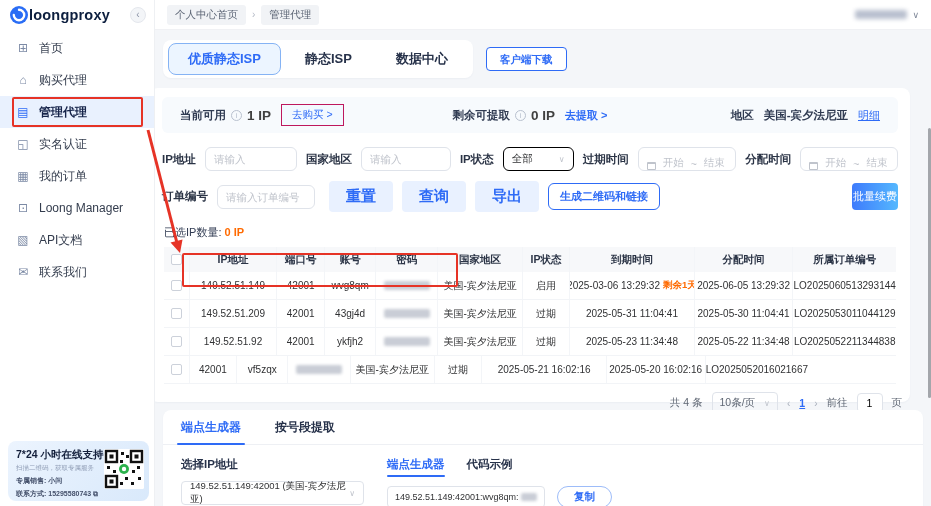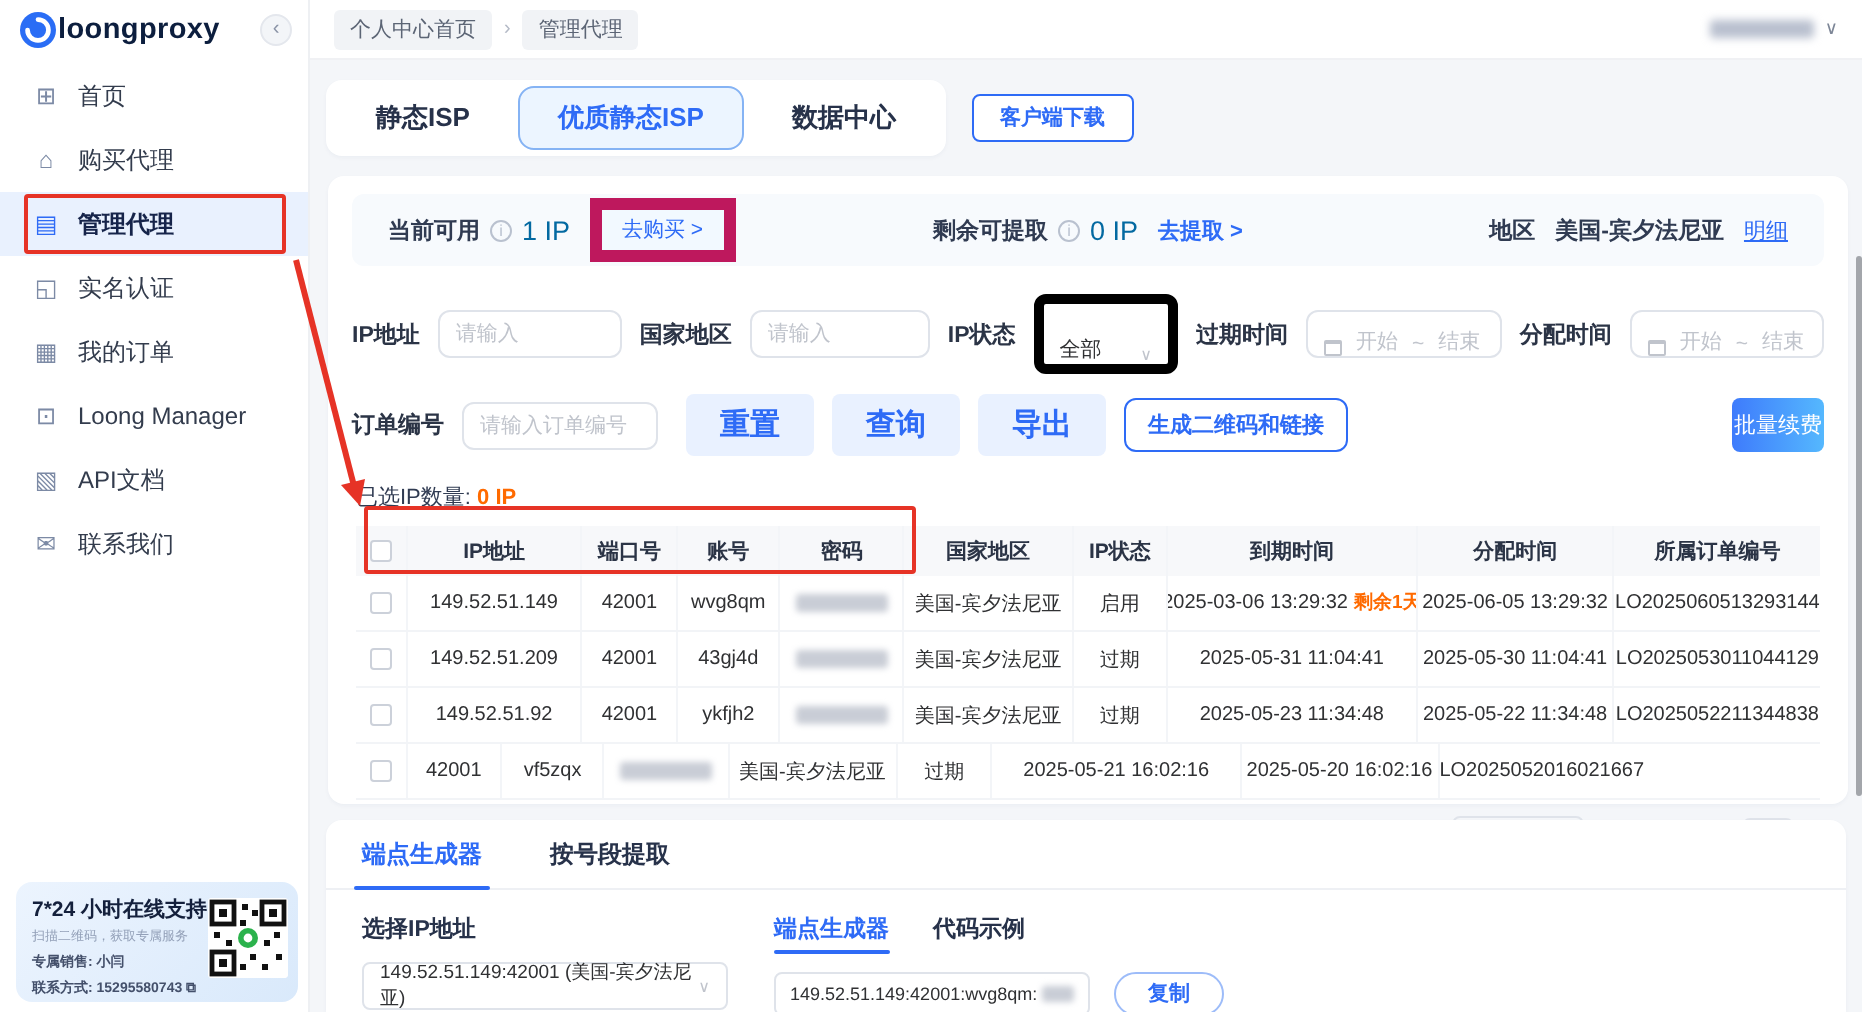--- a/index.html
+++ b/index.html
@@ -33,36 +33,36 @@
   .user-blur{width:52px;height:9px;border-radius:2px;background:#b9c0cf;filter:blur(2px)}
   .user-caret{color:#7d8697;font-size:9px}
 
   
   .tabs-card{position:absolute;left:163px;top:40px;height:38px;background:#fff;border-radius:8px;display:flex;align-items:center;padding:0 5px;gap:4px;box-shadow:0 1px 2px rgba(17,42,90,.04)}
   .tab{font-size:13px;font-weight:bold;color:#27324a;padding:6px 19px;border-radius:8px;border:1px solid transparent;cursor:pointer;white-space:nowrap}
   .tab.active{color:#2e6bf6;background:#ecf5ff;border-color:#85b3f4}
   .client-dl{position:absolute;left:486px;top:47px;height:24px;padding:0 13px;background:#fff;border:1px solid #2e6bf6;border-radius:4px;color:#2e6bf6;font-size:10.5px;line-height:22px;font-weight:bold;cursor:pointer}
 
   
-  .main-card{position:absolute;left:164px;top:88px;width:760px;height:314px;background:#fff;border-radius:8px;box-shadow:0 1px 2px rgba(17,42,90,.04)}
+  .main-card{position:absolute;left:150px;top:88px;width:760px;height:314px;background:#fff;border-radius:8px;box-shadow:0 1px 2px rgba(17,42,90,.04)}
   .summary-bar{margin:9px 12px 0;height:36px;background:#f7fafd;border-radius:6px;display:flex;align-items:center;padding:0 18px}
   .sum-group{display:flex;align-items:center}
   .sum-label{font-size:11.5px;color:#303b52;font-weight:bold;white-space:nowrap}
   .info-i{display:inline-block;width:11px;height:11px;border:1px solid #b9c1cf;border-radius:50%;color:#b9c1cf;font-size:8px;line-height:9px;text-align:center;margin:0 5px;font-style:normal}
-  .sum-num{color:#0369a1;font-weight:normal;font-size:13.5px;margin-right:10px;white-space:nowrap}
-  .buy-btn{border:6px solid #be185d;background:#f2f9ff;color:#2e6bf6;font-size:10.5px;padding:3px 10px;border-radius:0;cursor:pointer;white-space:nowrap}
+  .sum-num{color:#404040;font-weight:bold;font-size:13.5px;margin-right:10px;white-space:nowrap}
+  .buy-btn{border:1px solid #be185d;background:#f2f9ff;color:#2e6bf6;font-size:10.5px;padding:3px 10px;border-radius:0;cursor:pointer;white-space:nowrap}
   .link-blue{color:#2e6bf6;font-size:11px;font-weight:bold;cursor:pointer;white-space:nowrap}
   .detail-link{color:#2e6bf6;font-size:11px;text-decoration:underline;cursor:pointer;margin-left:10px}
   .region-val{font-size:11.5px;color:#303b52;font-weight:bold;margin-left:10px}
 
   .filter-row{display:flex;align-items:center;margin:14px 12px 0;gap:9px}
   .f-label{font-size:11.5px;color:#2b3446;white-space:nowrap;font-weight:bold}
   .f-input{height:24px;border:1px solid #dfe3ea;border-radius:6px;font-size:10.5px;padding:0 8px;color:#303133;background:#fff;outline:none}
   input::placeholder{color:#c0c4cc}
-  .f-select{height:40px;border:5px solid #000000;border-radius:6px;display:flex;align-items:flex-end;padding:0 8px;font-size:10.5px;color:#303133;background:#fff;cursor:pointer}
+  .f-select{height:24px;border:1px solid #000000;border-radius:6px;display:flex;align-items:center;padding:0 8px;font-size:10.5px;color:#303133;background:#fff;cursor:pointer}
   .caret{margin-left:auto;color:#c0c4cc;font-size:8px}
   .f-range{height:24px;border:1px solid #dfe3ea;border-radius:6px;display:flex;align-items:flex-end;gap:7px;padding:0 8px;font-size:10.5px;color:#c0c4cc;background:#fff;cursor:pointer}
   .cal-icon{width:9px;height:8px;border:1px solid #c0c4cc;border-top-width:2.5px;border-radius:1px}
   .btn-light{background:#e9f1ff;color:#2e6bf6;border:none;border-radius:4px;font-size:15px;padding:6px 17px;font-weight:bold;cursor:pointer}
   .btn-outline{background:#fff;color:#2e6bf6;border:1px solid #2e6bf6;border-radius:6px;font-size:11px;padding:5px 11px;font-weight:bold;cursor:pointer}
   .btn-grad{margin-left:auto;background:linear-gradient(90deg,#3e7bfc,#55b8fe);color:#fff;border:none;border-radius:4px;font-size:11px;padding:6px 1px;cursor:pointer}
 
   .sel-count{margin:13px 14px 7px;font-size:11px;font-weight:normal;color:#303b52}
   .sel-count b{color:#ff6a00}
 
@@ -195,22 +195,22 @@
     <span class="crumb">个人中心首页</span>
     <span class="crumb-sep">›</span>
     <span class="crumb">管理代理</span>
     <div class="user-box">
       <span class="user-blur"></span>
       <span class="user-caret">∨</span>
     </div>
   </div>
 
   <div class="tabs-card">
+    <span class="tab active">优质静态ISP</span>
     <span class="tab">静态ISP</span>
-    <span class="tab active">优质静态ISP</span>
     <span class="tab">数据中心</span>
   </div>
   <span class="client-dl">客户端下载</span>
 
   <div class="main-card">
     <div class="summary-bar">
       <div class="sum-group" style="flex:1">
         <span class="sum-label">当前可用</span>
         <i class="info-i">i</i>
         <span class="sum-num">1 IP</span>

